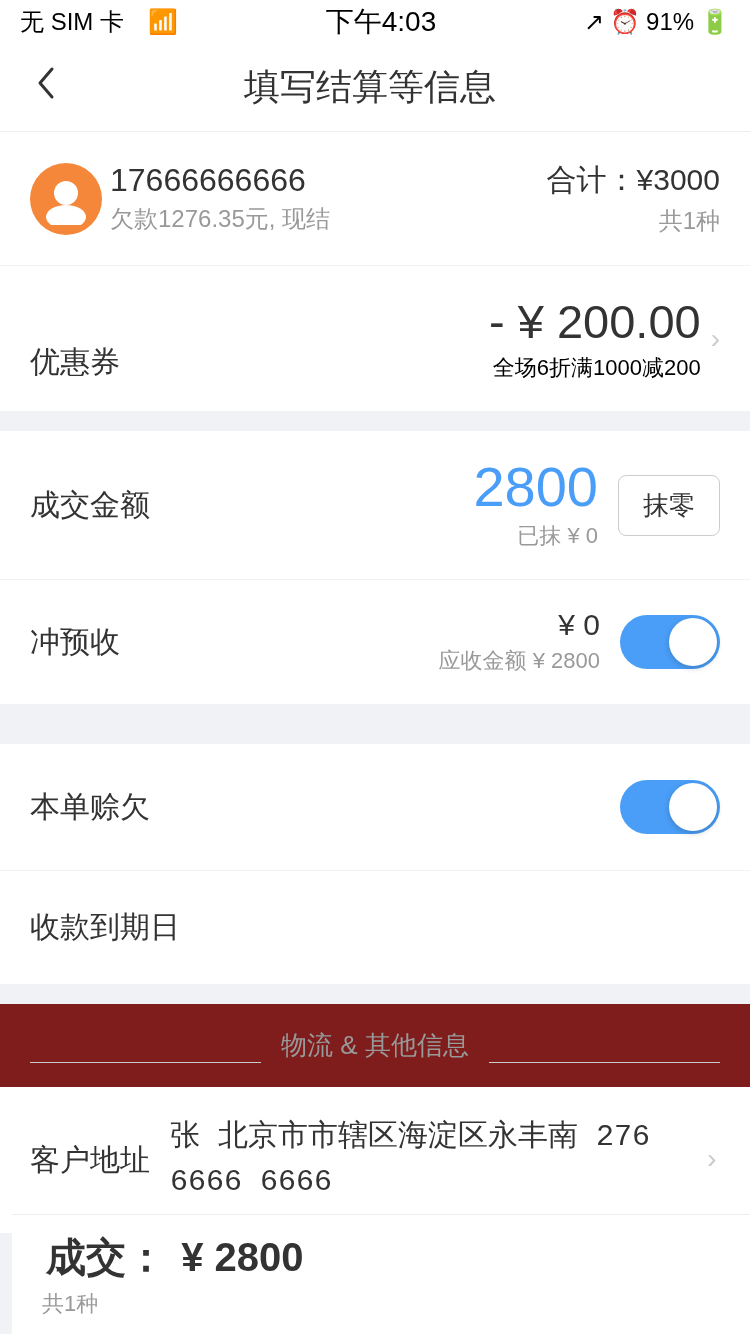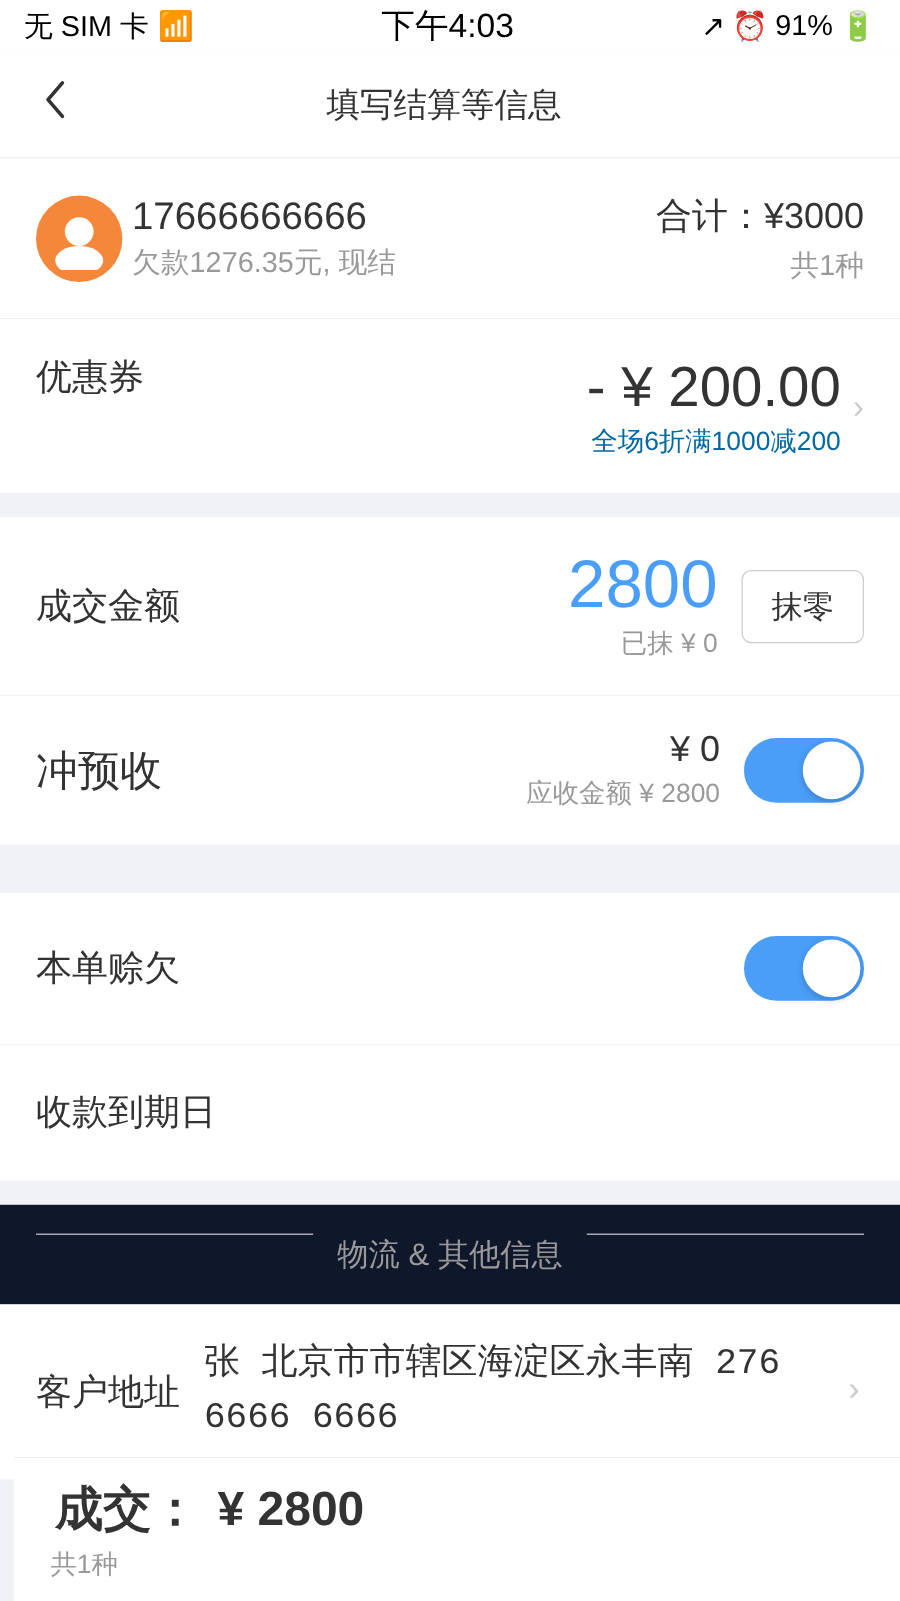--- a/index.html
+++ b/index.html
@@ -17,21 +17,21 @@
     .status-bar {
       height: 44px;
       background: #fff;
       display: flex;
       align-items: center;
       justify-content: space-between;
       padding: 0 20px;
       font-size: 24px;
       color: #000;
     }
-    .status-left { display: flex; align-items: center; gap: 8px; }
+    .status-left { display: flex; align-items: center; gap: 24px; }
     .status-center { font-size: 28px; font-weight: 500; }
     .status-right { display: flex; align-items: center; gap: 6px; font-size: 24px; }
 
     
     .nav-bar {
       height: 88px;
       background: #fff;
       display: flex;
       align-items: center;
       padding: 0 30px;
@@ -39,21 +39,21 @@
     }
     .nav-back {
       font-size: 36px;
       color: #333;
       cursor: pointer;
       padding-right: 20px;
     }
     .nav-title {
       flex: 1;
       text-align: center;
-      font-size: 28px;
+      font-size: 36px;
       font-weight: 500;
       color: #333;
     }
     .nav-right { width: 60px; }
 
     
     .section-gap {
       height: 20px;
       background: #f0f2f5;
     }
@@ -82,28 +82,28 @@
     .customer-sub { font-size: 24px; color: #999; margin-top: 4px; }
     .customer-right { text-align: right; }
     .total-amount { font-size: 30px; color: #333; }
     .total-count { font-size: 24px; color: #999; margin-top: 4px; }
 
     
     .coupon-row {
       background: #fff;
       padding: 28px 30px;
       display: flex;
-      align-items: flex-start;
+      align-items: flex-end;
       justify-content: space-between;
       border-top: 1px solid #f0f2f5;
     }
     .coupon-label { font-size: 30px; color: #333; }
     .coupon-right { display: flex; align-items: center; gap: 10px; }
     .coupon-discount { font-size: 47px; color: #333; font-weight: 500; }
-    .coupon-desc { font-size: 22px; color: #0369a1; margin-top: 4px; text-align: right; }
+    .coupon-desc { font-size: 22px; color: #000000; margin-top: 4px; text-align: right; }
     .coupon-arrow { font-size: 28px; color: #ccc; }
 
     
     .amount-row {
       background: #fff;
       padding: 28px 30px;
       display: flex;
       align-items: center;
       justify-content: space-between;
     }
@@ -123,21 +123,21 @@
 
     
     .precharge-row {
       background: #fff;
       padding: 28px 30px;
       display: flex;
       align-items: center;
       justify-content: space-between;
       border-top: 1px solid #f0f2f5;
     }
-    .precharge-label { font-size: 35px; color: #333; }
+    .precharge-label { font-size: 30px; color: #333; }
     .precharge-right { display: flex; align-items: center; gap: 20px; }
     .precharge-amount { text-align: right; }
     .precharge-value { font-size: 30px; color: #333; }
     .precharge-sub { font-size: 22px; color: #999; margin-top: 4px; }
 
     
     .toggle {
       width: 100px;
       height: 54px;
       border-radius: 27px;
@@ -173,24 +173,24 @@
       padding: 36px 30px;
       display: flex;
       align-items: center;
       border-top: 1px solid #f0f2f5;
     }
     .duedate-label { font-size: 30px; color: #333; margin-right: 20px; }
     .duedate-value { font-size: 30px; color: #333; }
 
     
     .logistics-header {
-      background: #0f172a;
+      background: #7f1d1d;
       padding: 24px 30px;
       display: flex;
-      align-items: flex-start;
+      align-items: flex-end;
       justify-content: center;
       gap: 20px;
       margin-top: 0;
     }
     .logistics-line {
       flex: 1;
       height: 1px;
       background: #ccc;
     }
     .logistics-title { font-size: 26px; color: #999; }

